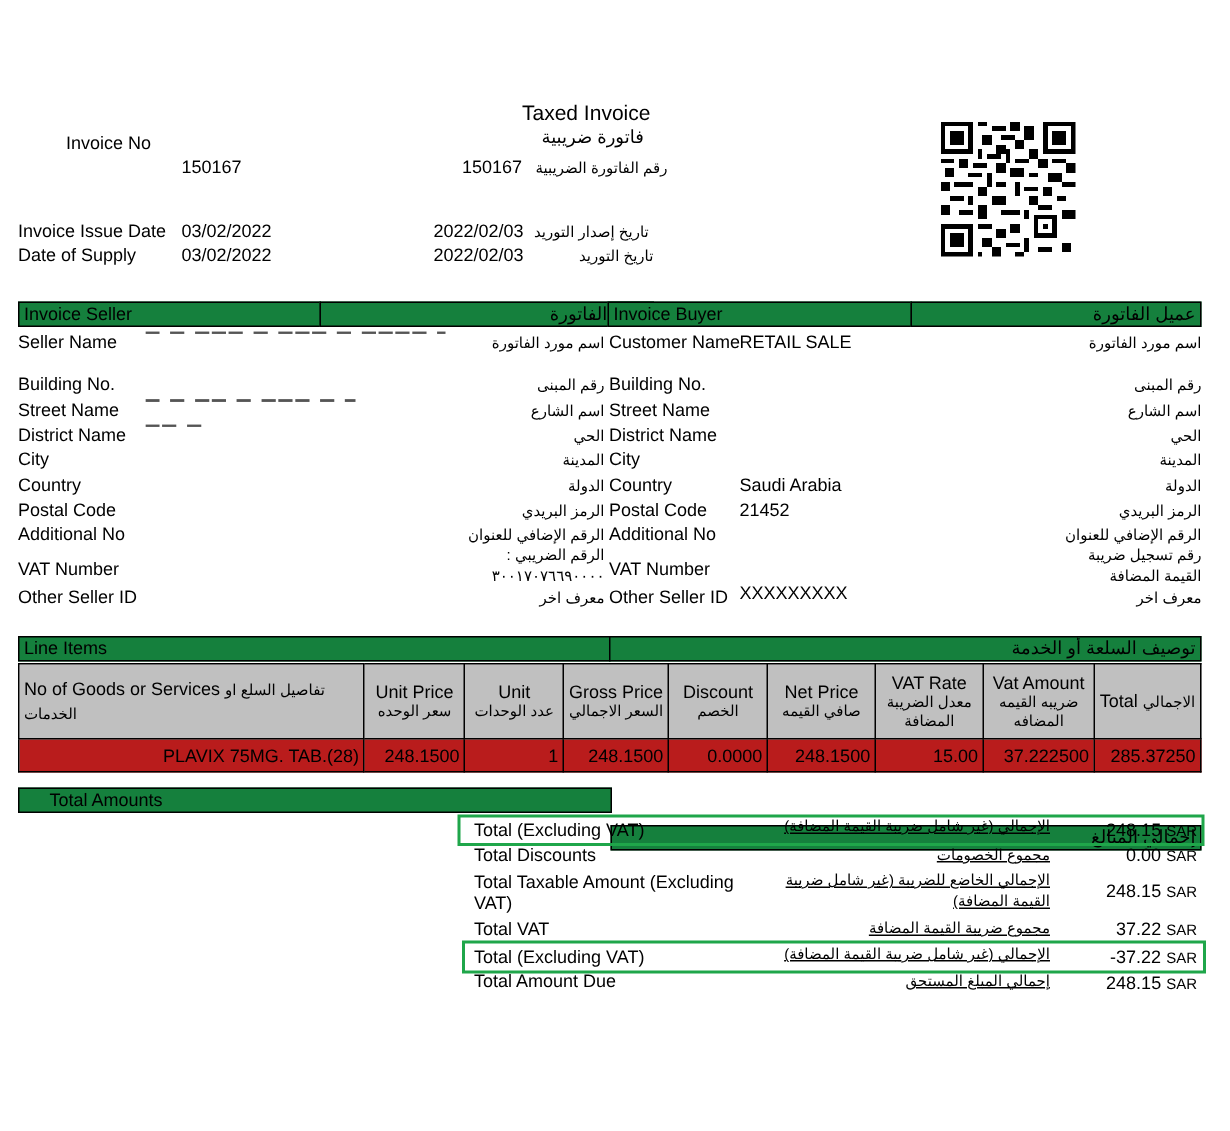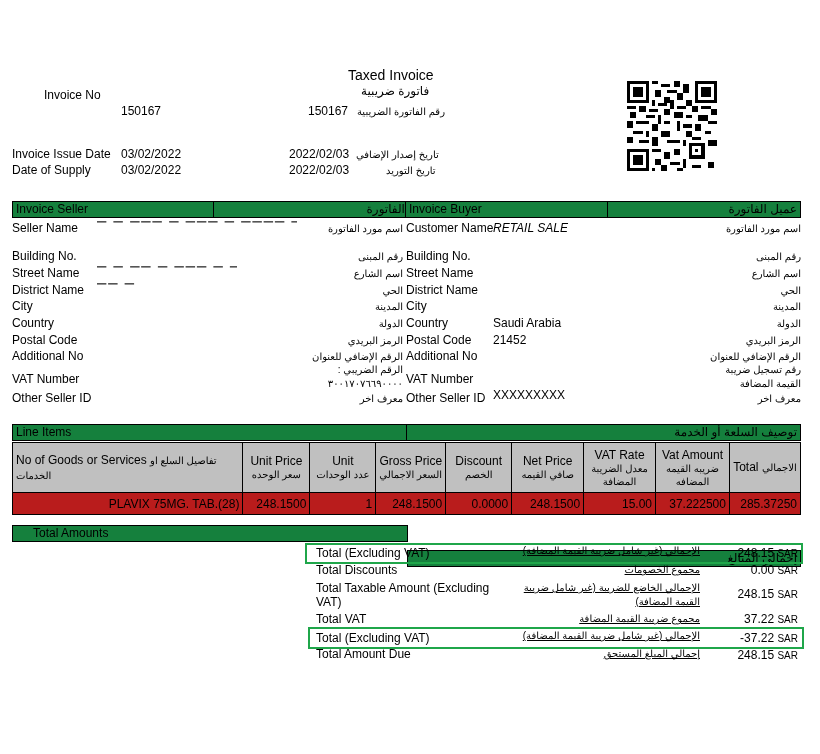--- a/index.html
+++ b/index.html
@@ -108,21 +108,21 @@
 </svg>
 
 <div class="abs lbl" style="left:12px;top:88px;margin-left:32px;">Invoice No</div>
 <div class="abs lbl" style="left:121px;top:104px;">150167</div>
 <div class="abs lbl" style="left:308px;top:104px;">150167</div>
 <div class="abs ar small-ar" style="left:357px;top:106px;">رقم الفاتورة الضريبية</div>
 
 <div class="abs lbl" style="left:12px;top:147px;">Invoice Issue Date</div>
 <div class="abs lbl" style="left:121px;top:147px;">03/02/2022</div>
 <div class="abs lbl" style="left:289px;top:147px;">2022/02/03</div>
-<div class="abs ar small-ar" style="left:356px;top:149px;">تاريخ إصدار الإضافي</div>
+<div class="abs ar small-ar" style="left:356px;top:149px;">تاريخ إصدار التوريد</div>
 
 <div class="abs lbl" style="left:12px;top:163px;">Date of Supply</div>
 <div class="abs lbl" style="left:121px;top:163px;">03/02/2022</div>
 <div class="abs lbl" style="left:289px;top:163px;">2022/02/03</div>
 <div class="abs ar small-ar" style="left:386px;top:165px;">تاريخ التوريد</div>
 
 <div class="hdrbox" style="left:12px;top:201px;width:202px;">Invoice Seller</div>
 <div class="hdrbox ar small-ar" style="left:213px;top:201px;width:223px;text-align:right;line-height:15px;">مورد الفاتورة</div>
 <div class="hdrbox" style="left:405px;top:201px;width:203px;">Invoice Buyer</div>
 <div class="hdrbox ar small-ar" style="left:607px;top:201px;width:194px;text-align:right;line-height:15px;">عميل الفاتورة</div>
@@ -158,21 +158,21 @@
   <div class="abs lbl" style="left:12px;top:372px;">VAT Number</div>
   <div class="abs ar small-ar" style="right:417px;top:364px;">الرقم الضريبي :</div>
   <div class="abs small-ar" style="right:417px;top:378px;">٣٠٠١٧٠٧٦٦٩٠٠٠٠</div>
 
   <div class="abs lbl" style="left:12px;top:391px;">Other Seller ID</div>
   <div class="abs ar small-ar" style="right:417px;top:393px;">معرف اخر</div>
 </div>
 
 <div>
   <div class="abs lbl" style="left:406px;top:221px;">Customer Name</div>
-  <div class="abs lbl" style="left:493px;top:221px;font-style:italic;">RETAIL SALE</div>
+  <div class="abs lbl" style="left:493px;top:221px;">RETAIL SALE</div>
   <div class="abs ar small-ar" style="right:19px;top:223px;">اسم مورد الفاتورة</div>
 
   <div class="abs lbl" style="left:406px;top:249px;">Building No.</div>
   <div class="abs ar small-ar" style="right:19px;top:251px;">رقم المبنى</div>
 
   <div class="abs lbl" style="left:406px;top:266px;">Street Name</div>
   <div class="abs ar small-ar" style="right:19px;top:268px;">اسم الشارع</div>
 
   <div class="abs lbl" style="left:406px;top:283px;">District Name</div>
   <div class="abs ar small-ar" style="right:19px;top:285px;">الحي</div>

